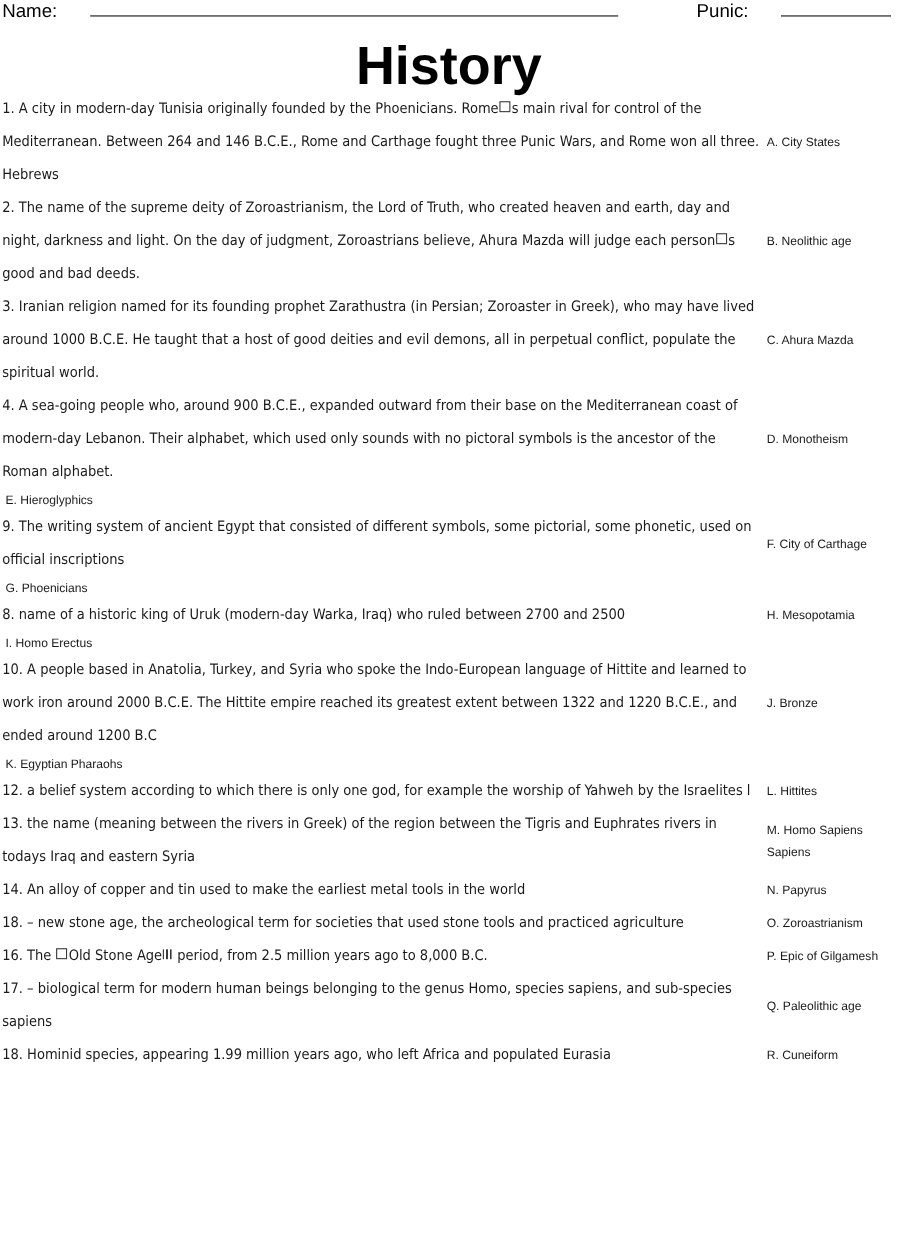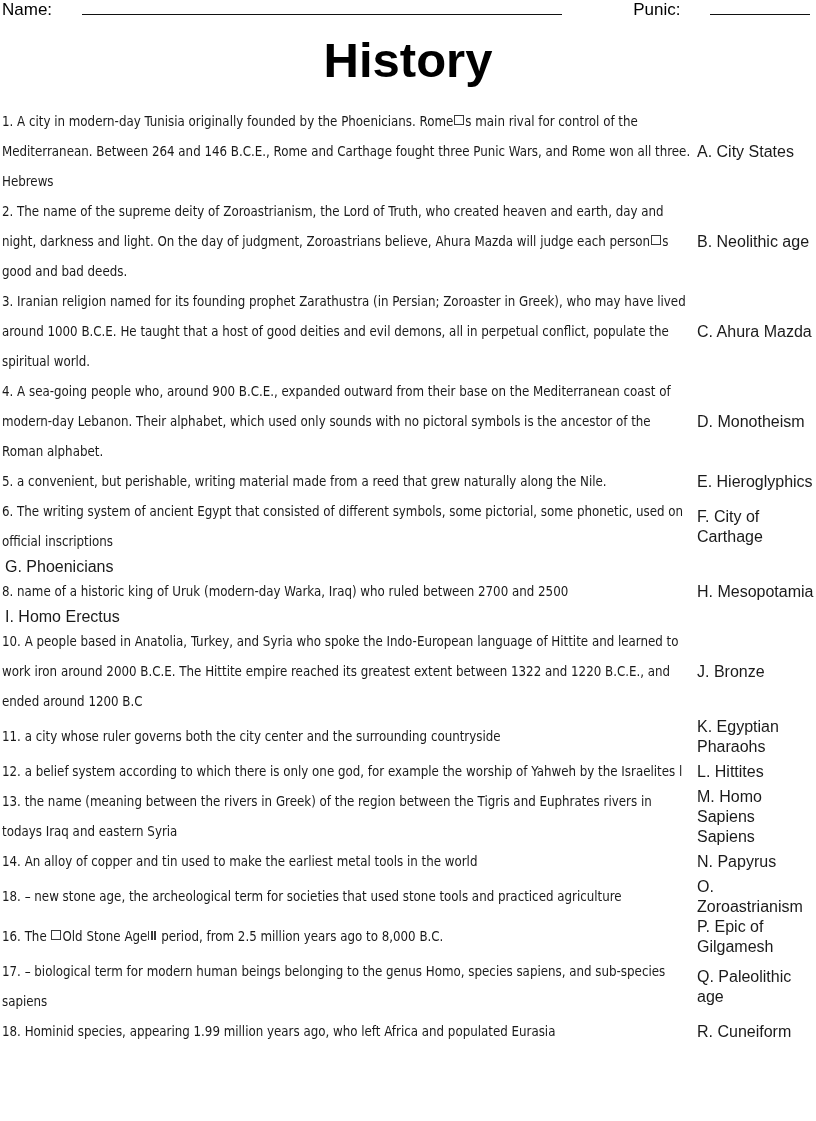--- a/index.html
+++ b/index.html
@@ -45,42 +45,41 @@
     font-size: 49px;
     font-family: "Liberation Sans", sans-serif;
     font-weight: 700;
     line-height: 1;
     margin: 10px 0 0 0;
     letter-spacing: 0px;
   }
 
   
   .sheet {
-    margin-top: 22px;
   }
   .row {
     display: flex;
     align-items: center;
     width: 816px;
   }
   .q-cell {
     width: 692px;
     padding-left: 2px;
     box-sizing: border-box;
     font-family: "DejaVu Sans Condensed", "DejaVu Sans", sans-serif;
     font-size: 13.2px;
     line-height: 30px;
     color: #1a1a1a;
   }
   .a-cell {
     width: 124px;
     padding-left: 5px;
     box-sizing: border-box;
     font-family: "Liberation Sans", sans-serif;
-    font-size: 16px;
+    font-size: 11px;
     line-height: 20px;
     color: #1a1a1a;
   }
   
   .tofu {
     display: inline-block;
     width: 8px;
     height: 8px;
     border: 1.4px solid #3a3a3a;
     background: #ffffff;
@@ -126,43 +125,41 @@
     </div>
     <div class="row">
       <div class="q-cell">3. Iranian religion named for its founding prophet Zarathustra (in Persian; Zoroaster in Greek), who may have lived around 1000 B.C.E. He taught that a host of good deities and evil demons, all in perpetual conflict, populate the spiritual world.</div>
       <div class="a-cell">C. Ahura Mazda</div>
     </div>
     <div class="row">
       <div class="q-cell">4. A sea-going people who, around 900 B.C.E., expanded outward from their base on the Mediterranean coast of modern-day Lebanon. Their alphabet, which used only sounds with no pictoral symbols is the ancestor of the Roman alphabet.</div>
       <div class="a-cell">D. Monotheism</div>
     </div>
     <div class="row">
-      <div class="q-cell">5. a convenient, but perishable, writing material made from a reed that grew naturally along the Nile.</div>
       <div class="a-cell">E. Hieroglyphics</div>
     </div>
     <div class="row">
-      <div class="q-cell">6. The writing system of ancient Egypt that consisted of different symbols, some pictorial, some phonetic, used on official inscriptions</div>
+      <div class="q-cell">9. The writing system of ancient Egypt that consisted of different symbols, some pictorial, some phonetic, used on official inscriptions</div>
       <div class="a-cell">F. City of Carthage</div>
     </div>
     <div class="row">
       <div class="a-cell">G. Phoenicians</div>
     </div>
     <div class="row">
       <div class="q-cell">8. name of a historic king of Uruk (modern-day Warka, Iraq) who ruled between 2700 and 2500</div>
       <div class="a-cell">H. Mesopotamia</div>
     </div>
     <div class="row">
       <div class="a-cell">I. Homo Erectus</div>
     </div>
     <div class="row">
       <div class="q-cell">10. A people based in Anatolia, Turkey, and Syria who spoke the Indo-European language of Hittite and learned to work iron around 2000 B.C.E. The Hittite empire reached its greatest extent between 1322 and 1220 B.C.E., and ended around 1200 B.C</div>
       <div class="a-cell">J. Bronze</div>
     </div>
     <div class="row">
-      <div class="q-cell">11. a city whose ruler governs both the city center and the surrounding countryside</div>
       <div class="a-cell">K. Egyptian Pharaohs</div>
     </div>
     <div class="row">
       <div class="q-cell">12. a belief system according to which there is only one god, for example the worship of Yahweh by the Israelites l</div>
       <div class="a-cell">L. Hittites</div>
     </div>
     <div class="row">
       <div class="q-cell">13. the name (meaning between the rivers in Greek) of the region between the Tigris and Euphrates rivers in todays Iraq and eastern Syria</div>
       <div class="a-cell">M. Homo Sapiens Sapiens</div>
     </div>

